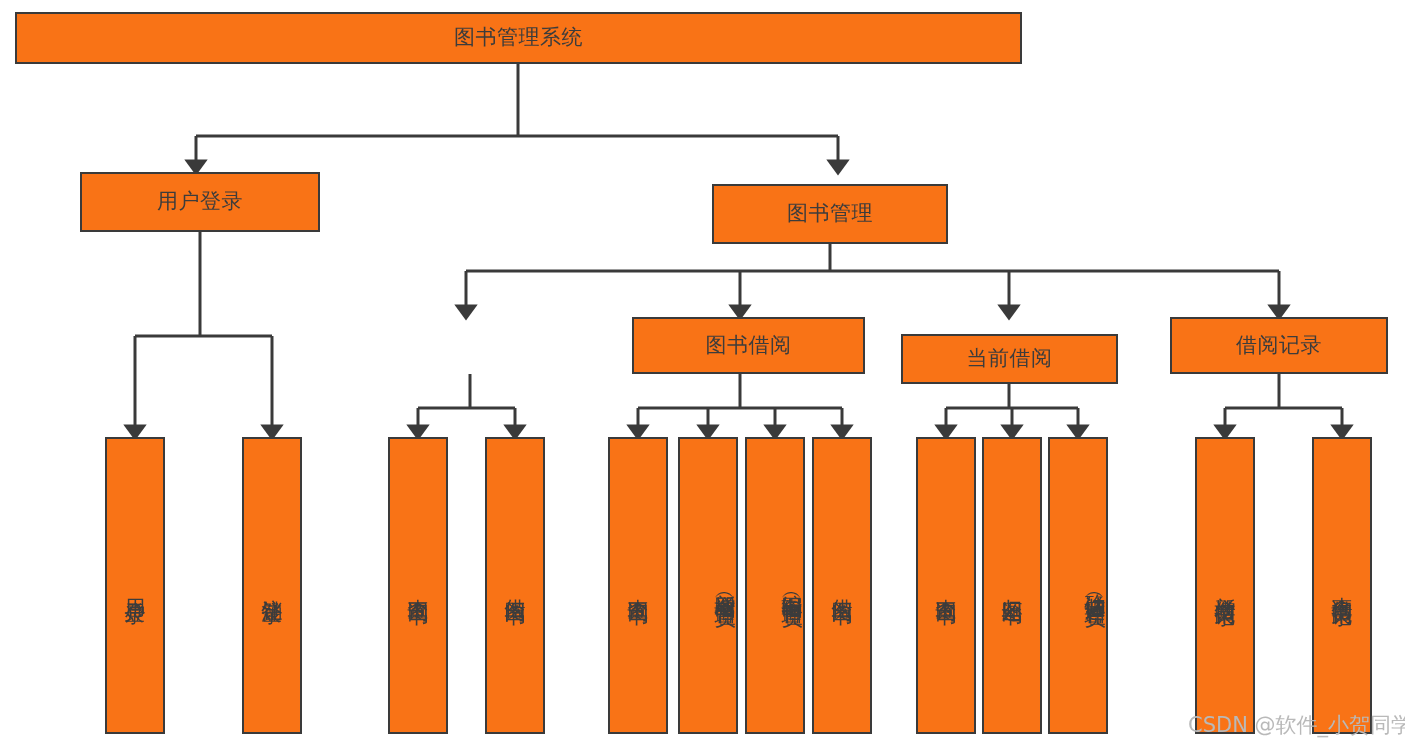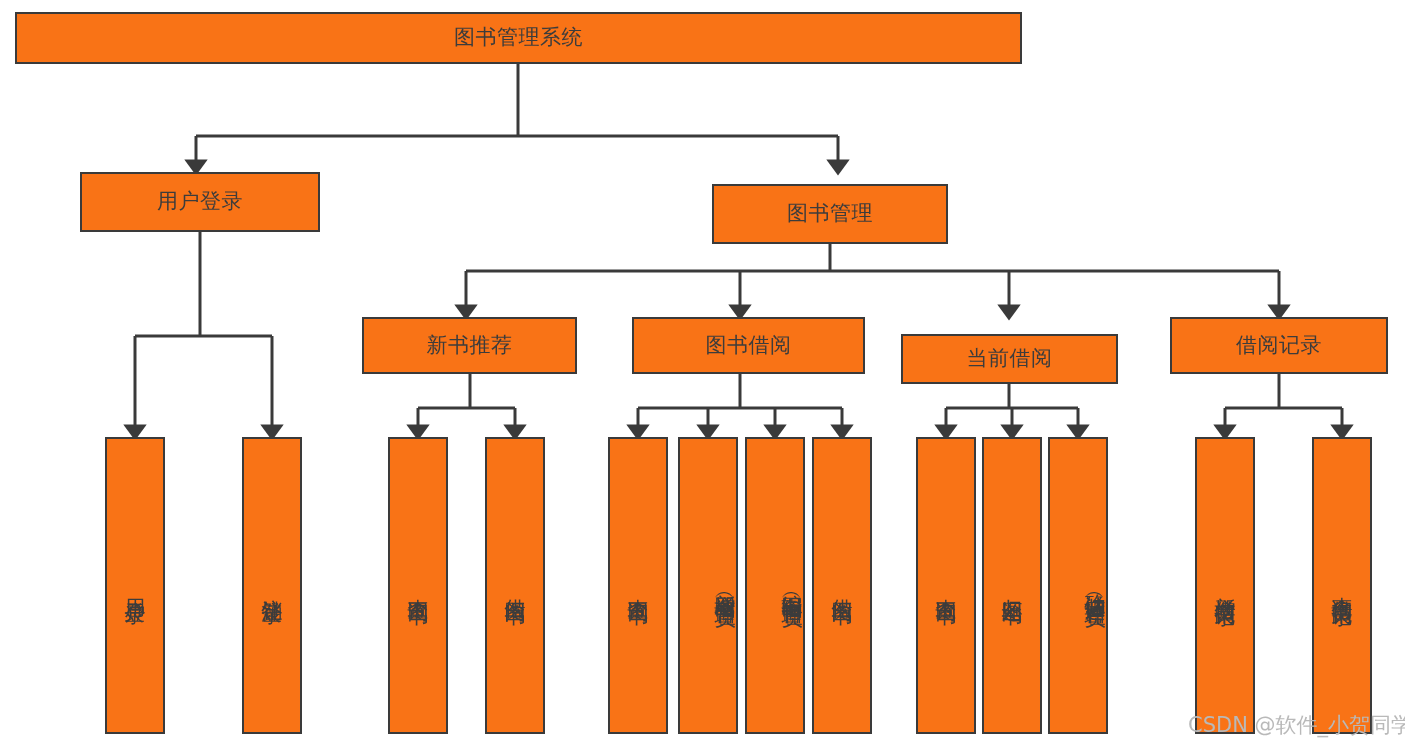--- a/index.html
+++ b/index.html
@@ -118,21 +118,20 @@
       <path d="M1225,408 L1225,428" marker-end="url(#arrowhead)"></path>
       <path d="M1342,408 L1342,428" marker-end="url(#arrowhead)"></path>
     </g>
   </svg>
 
   <div class="node node-h" style="left: 15px; top: 12px; width: 1007px; height: 52px;">图书管理系统</div>
 
   <div class="node node-h" style="left: 80px; top: 172px; width: 240px; height: 60px;">用户登录</div>
   <div class="node node-h" style="left: 712px; top: 172px; width: 236px; height: 60px; margin-top: 12px;">图书管理</div>
 
-  <div class="node node-h" style="left: 362px; top: 317px; width: 215px; height: 57px;">新书推荐</div>
   <div class="node node-h" style="left: 632px; top: 317px; width: 233px; height: 57px;">图书借阅</div>
   <div class="node node-h" style="left: 901px; top: 334px; width: 217px; height: 50px;">当前借阅</div>
   <div class="node node-h" style="left: 1170px; top: 317px; width: 218px; height: 57px;">借阅记录</div>
 
   <div class="node node-v center-v" style="left: 105px; top: 437px; width: 60px; height: 297px;">用户登录</div>
   <div class="node node-v center-v" style="left: 242px; top: 437px; width: 60px; height: 297px;">注销登录</div>
   <div class="node node-v center-v" style="left: 388px; top: 437px; width: 60px; height: 297px;">查询图书</div>
   <div class="node node-v center-v" style="left: 485px; top: 437px; width: 60px; height: 297px;">借阅图书</div>
   <div class="node node-v center-v" style="left: 608px; top: 437px; width: 60px; height: 297px;">查询图书</div>
   <div class="node node-v" style="left: 678px; top: 437px; width: 60px; height: 297px;">新增图书（管理员）</div>

